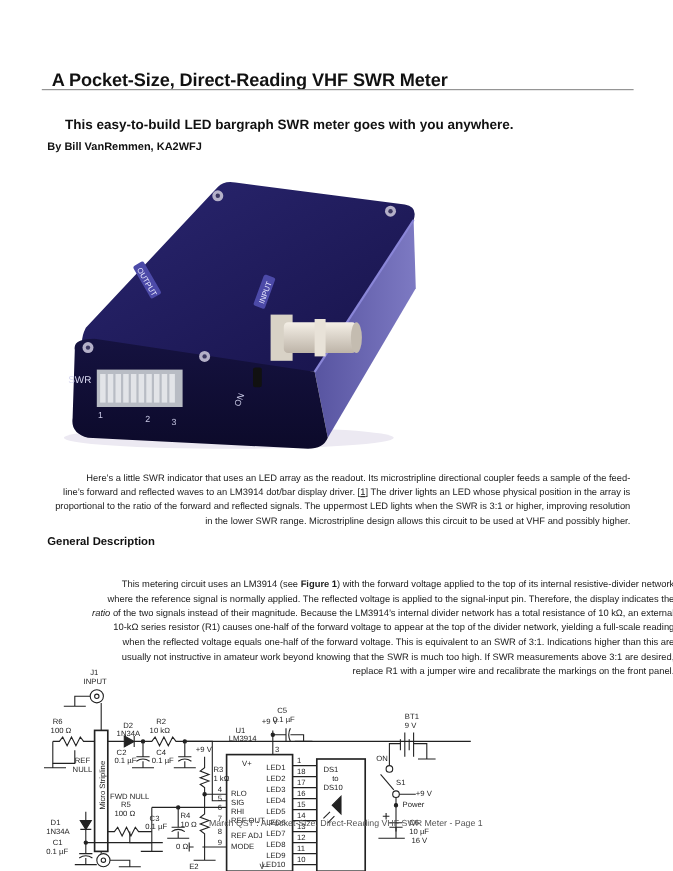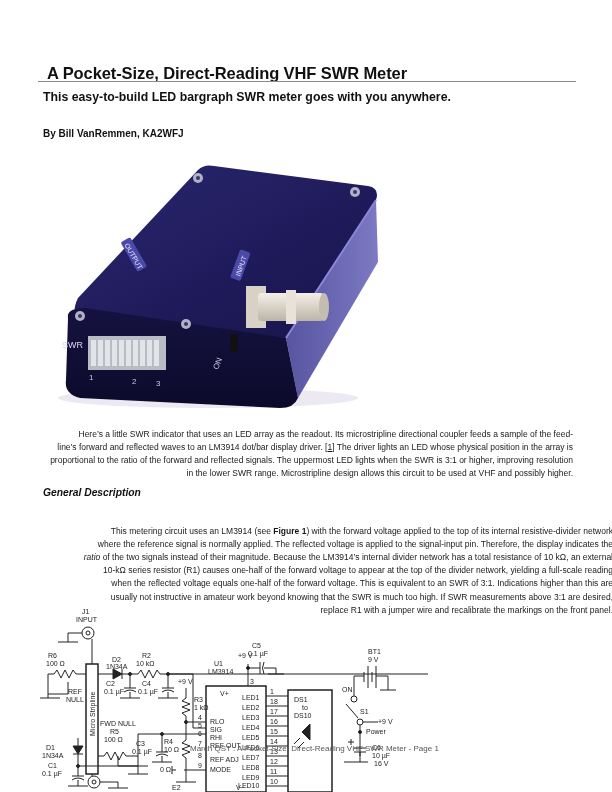--- a/index.html
+++ b/index.html
@@ -1,25 +1,25 @@
 <!DOCTYPE html>
 <html><head>
 <meta charset="utf-8">
 <style>
   html, body { margin: 0; padding: 0; background: #ffffff; }
   body { width: 612px; height: 792px; position: relative; overflow: hidden; font-family: "Liberation Sans", sans-serif; color: #111; }
   .title { position: absolute; left: 43px; top: 60px; font-size: 16.5px; font-weight: bold; letter-spacing: -0.1px; margin: 4px; }
   .rule { position: absolute; left: 38px; top: 81px; width: 538px; height: 1px; background: #8a8a8a; }
-  .subtitle { position: absolute; left: 43px; top: 90px; font-size: 12.3px; font-weight: bold; margin: 0; }
+  .subtitle { position: absolute; left: 43px; top: 90px; font-size: 12.3px; font-weight: bold; margin: 16px; }
   .byline { position: absolute; left: 43px; top: 128px; font-size: 10px; font-weight: bold; }
   .photo { position: absolute; left: 58px; top: 158px; width: 330px; height: 252px; }
   .para { position: absolute; left: 43px; width: 530px; font-size: 8.5px; line-height: 13.2px; color: #1a1a1a; text-align: right; }
   .para .indent { display: inline-block; width: 18px; }
   .p1 { top: 419px; }
-  .heading { position: absolute; left: 43px; top: 487px; font-size: 10.3px; font-weight: bold; margin: 0; font-style: italic; }
+  .heading { position: absolute; left: 43px; top: 487px; font-size: 10.3px; font-weight: bold; margin: 0; }
   .p2 { top: 516px; margin-left: 40px; }
   .ref-link { text-decoration: underline; color: #1a1a1a; cursor: pointer; }
   .schematic { position: absolute; left: 38px; top: 606px; width: 390px; height: 186px; }
   .footer { position: absolute; left: 190px; top: 744px; font-size: 8px; color: #555; background: transparent; white-space: nowrap; }
   .sch-text { font-family: "Liberation Sans", sans-serif; font-size: 7px; fill: #222; }
 </style>
 </head>
 <body>
 
 <h1 class="title">A Pocket-Size, Direct-Reading VHF SWR Meter</h1>

